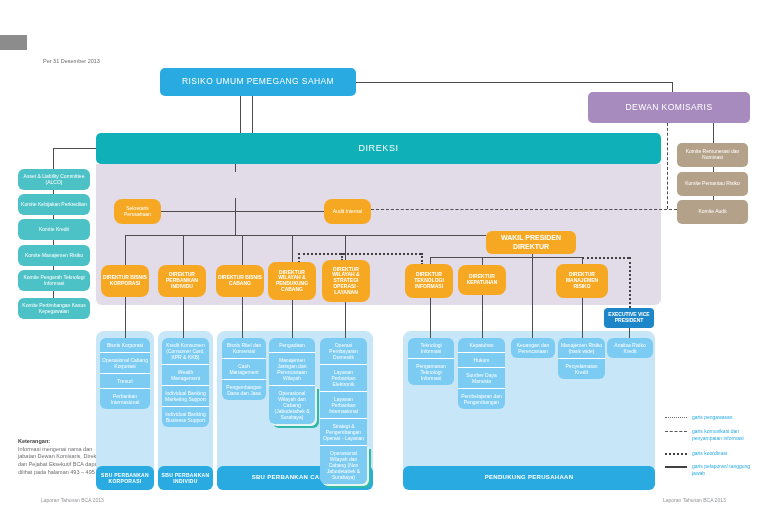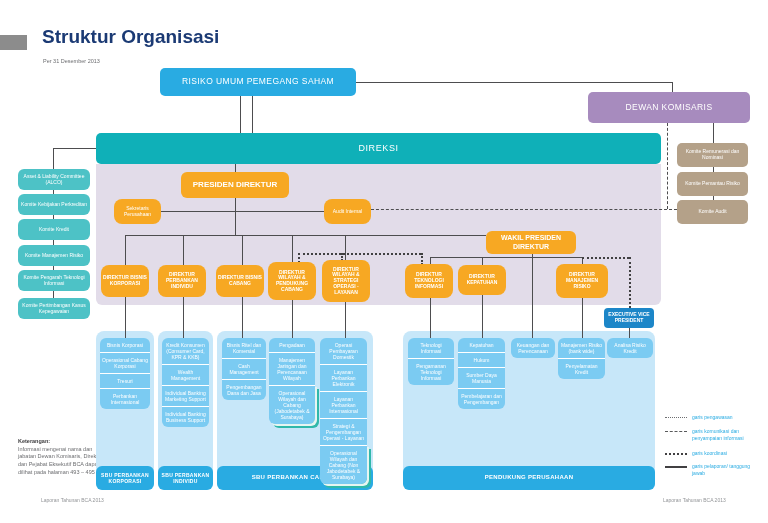--- a/index.html
+++ b/index.html
@@ -84,21 +84,20 @@
   .footer{font-size:5px;color:#939598;}
   #footer-left{left:41px;top:497px;}
   #footer-right{left:663px;top:497px;}
 </style>
 </head>
 <body>
 
 <div id="page">
 
   <div class="abs" id="page-marker"></div>
-  <div class="abs" id="title">Struktur Organisasi</div>
   <div class="abs" id="date-note">Per 31 Desember 2013</div>
 
   <div class="box" id="rups">RISIKO UMUM PEMEGANG SAHAM</div>
   <div class="box" id="direksi">DIREKSI</div>
   <div class="box" id="dewan-komisaris">DEWAN KOMISARIS</div>
   <div class="abs" id="direksi-panel"></div>
 
   <div class="lv" style="left:240px;top:96px;height:37px;"></div>
   <div class="lv" style="left:252px;top:96px;height:37px;"></div>
   <div class="lh" style="left:356px;top:82px;width:316px;"></div>
@@ -143,21 +142,20 @@
   <div class="box teal-committee" id="tc1">Komite Kebijakan Perkreditan</div>
   <div class="box teal-committee" id="tc2">Komite Kredit</div>
   <div class="box teal-committee" id="tc3">Komite Manajemen Risiko</div>
   <div class="box teal-committee" id="tc4">Komite Pengarah Teknologi Informasi</div>
   <div class="box teal-committee" id="tc5">Komite Pertimbangan Kasus Kepegawaian</div>
 
   <div class="box tan-committee" id="bc0">Komite Remunerasi dan Nominasi</div>
   <div class="box tan-committee" id="bc1">Komite Pemantau Risiko</div>
   <div class="box tan-committee" id="bc2">Komite Audit</div>
 
-  <div class="box orange" id="presiden-direktur">PRESIDEN DIREKTUR</div>
   <div class="box orange" id="sekretaris">Sekretaris Perusahaan</div>
   <div class="box orange" id="audit-internal">Audit Internal</div>
   <div class="box orange" id="wakil-presiden">WAKIL PRESIDEN DIREKTUR</div>
   <div class="box orange director" id="d0">DIREKTUR BISNIS KORPORASI</div>
   <div class="box orange director" id="d1">DIREKTUR PERBANKAN INDIVIDU</div>
   <div class="box orange director" id="d2">DIREKTUR BISNIS CABANG</div>
   <div class="box orange director" id="d3">DIREKTUR WILAYAH &amp; PENDUKUNG CABANG</div>
   <div class="box orange director" id="d4">DIREKTUR WILAYAH &amp; STRATEGI OPERASI - LAYANAN</div>
   <div class="box orange director" id="d5">DIREKTUR TEKNOLOGI INFORMASI</div>
   <div class="box orange director" id="d6">DIREKTUR KEPATUHAN</div>

